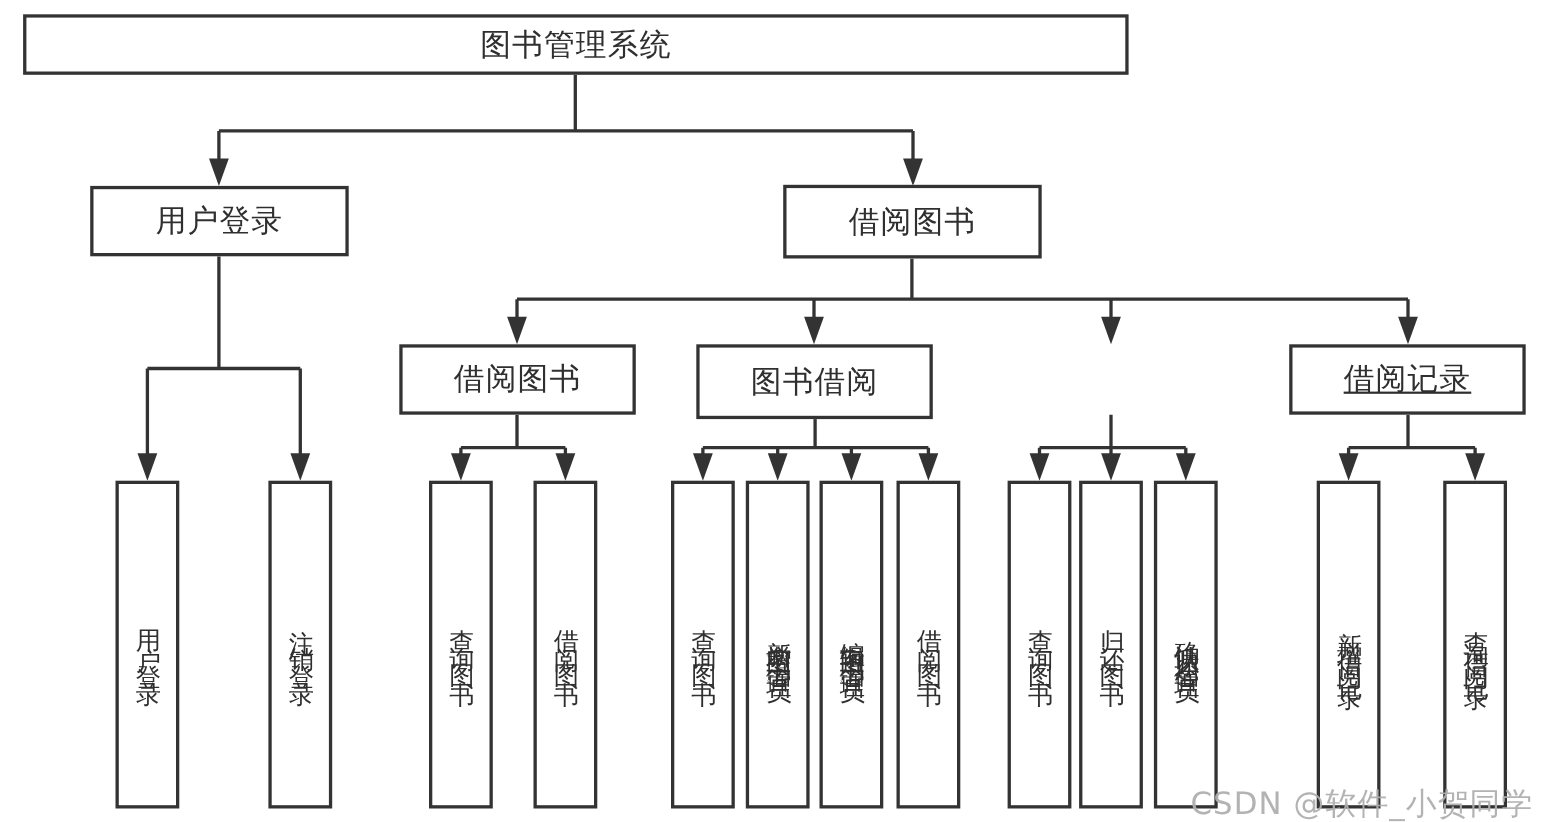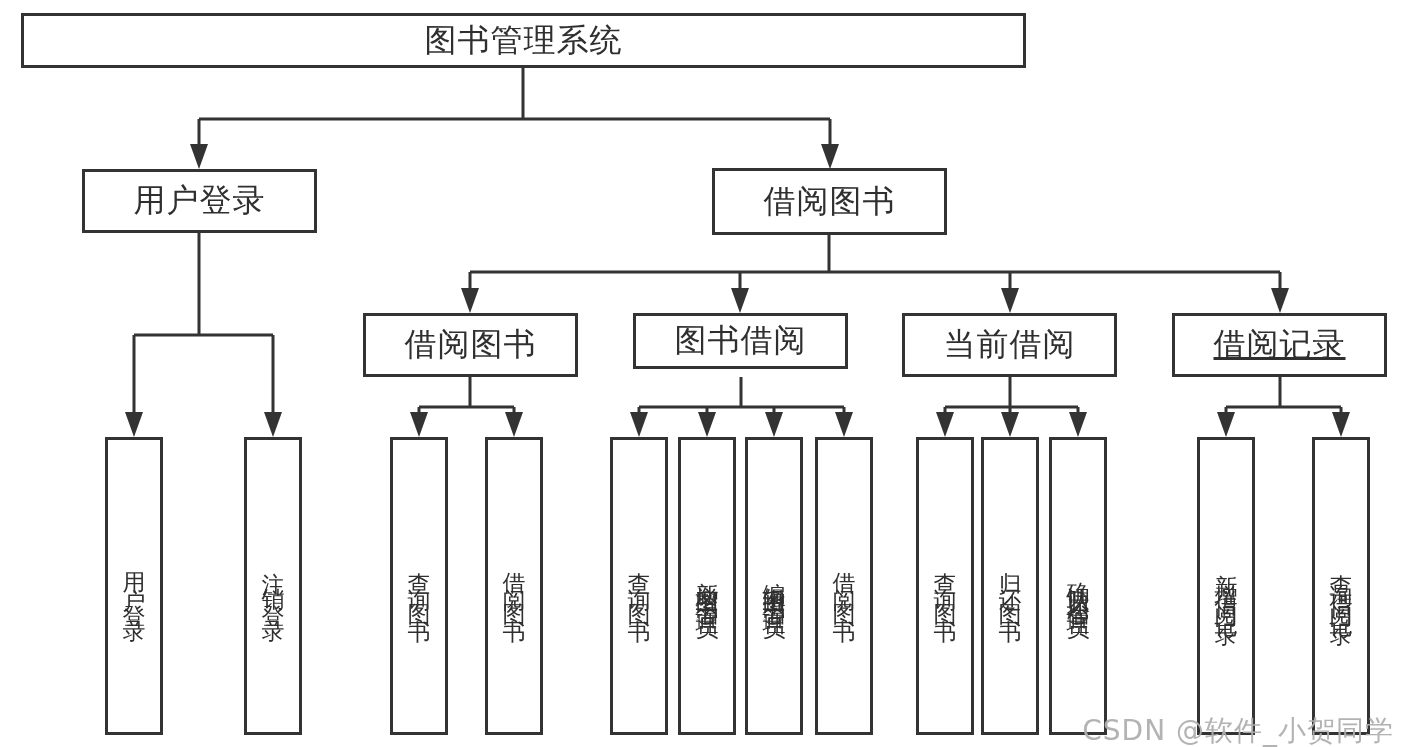--- a/index.html
+++ b/index.html
@@ -6,21 +6,21 @@
   .canvas{
     position:relative;width:1405px;height:747px;background:#ffffff;
     font-family:"DejaVu Sans","Liberation Sans",sans-serif;overflow:hidden;
   }
   .wires{position:absolute;left:0;top:0;width:1405px;height:747px;}
   .node{
     position:absolute;background:#ffffff;border:3px solid #333333;box-sizing:border-box;
     display:flex;align-items:center;justify-content:center;
     color:#2f2f2f;text-align:center;
   }
-  .h{font-size:32px;letter-spacing:1px;white-space:nowrap;}
+  .h{font-size:28px;letter-spacing:1px;white-space:nowrap;}
   .v{writing-mode:vertical-rl;font-size:23px;line-height:1;}
   .v.s{letter-spacing:16px;}
   .v.m{letter-spacing:10px;}
   .v.l{letter-spacing:5px;}
   .watermark{
     position:absolute;top:712px;right:11px;font-size:28px;letter-spacing:1px;
     color:rgba(175,175,175,0.95);white-space:nowrap;z-index:5;text-align:right;
   }
 </style>
 </head>
@@ -60,22 +60,21 @@
       <polygon points="1341,437 1332,412 1350,412"></polygon>
     </g>
   </svg>
 
   <div class="node h" style="left:21px;top:13px;width:1005px;height:55px;">图书管理系统</div>
 
   <div class="node h" style="left:82px;top:169px;width:235px;height:64px;">用户登录</div>
   <div class="node h" style="left:712px;top:168px;width:235px;height:67px;">借阅图书</div>
 
   <div class="node h" style="left:363px;top:313px;width:215px;height:64px;">借阅图书</div>
-  <div class="node h" style="left:633px;top:313px;width:215px;height:56px;">图书借阅</div>
-  <div class="node h" style="left:902px;top:313px;width:215px;height:64px;">当前借阅</div>
+  <div class="node h" style="left:633px;top:313px;width:215px;height:68px;">图书借阅</div>
   <div class="node h" style="left:1172px;top:313px;width:215px;height:64px;text-decoration:underline;">借阅记录</div>
 
   <div class="node v s" style="left:105px;top:437px;width:58px;height:298px;">用户登录</div>
   <div class="node v s" style="left:244px;top:437px;width:58px;height:298px;">注销登录</div>
 
   <div class="node v s" style="left:390px;top:437px;width:58px;height:298px;">查询图书</div>
   <div class="node v s" style="left:485px;top:437px;width:58px;height:298px;">借阅图书</div>
 
   <div class="node v s" style="left:610px;top:437px;width:58px;height:298px;">查询图书</div>
   <div class="node v l" style="left:678px;top:437px;width:58px;height:298px;">新增图书（管理员）</div>

